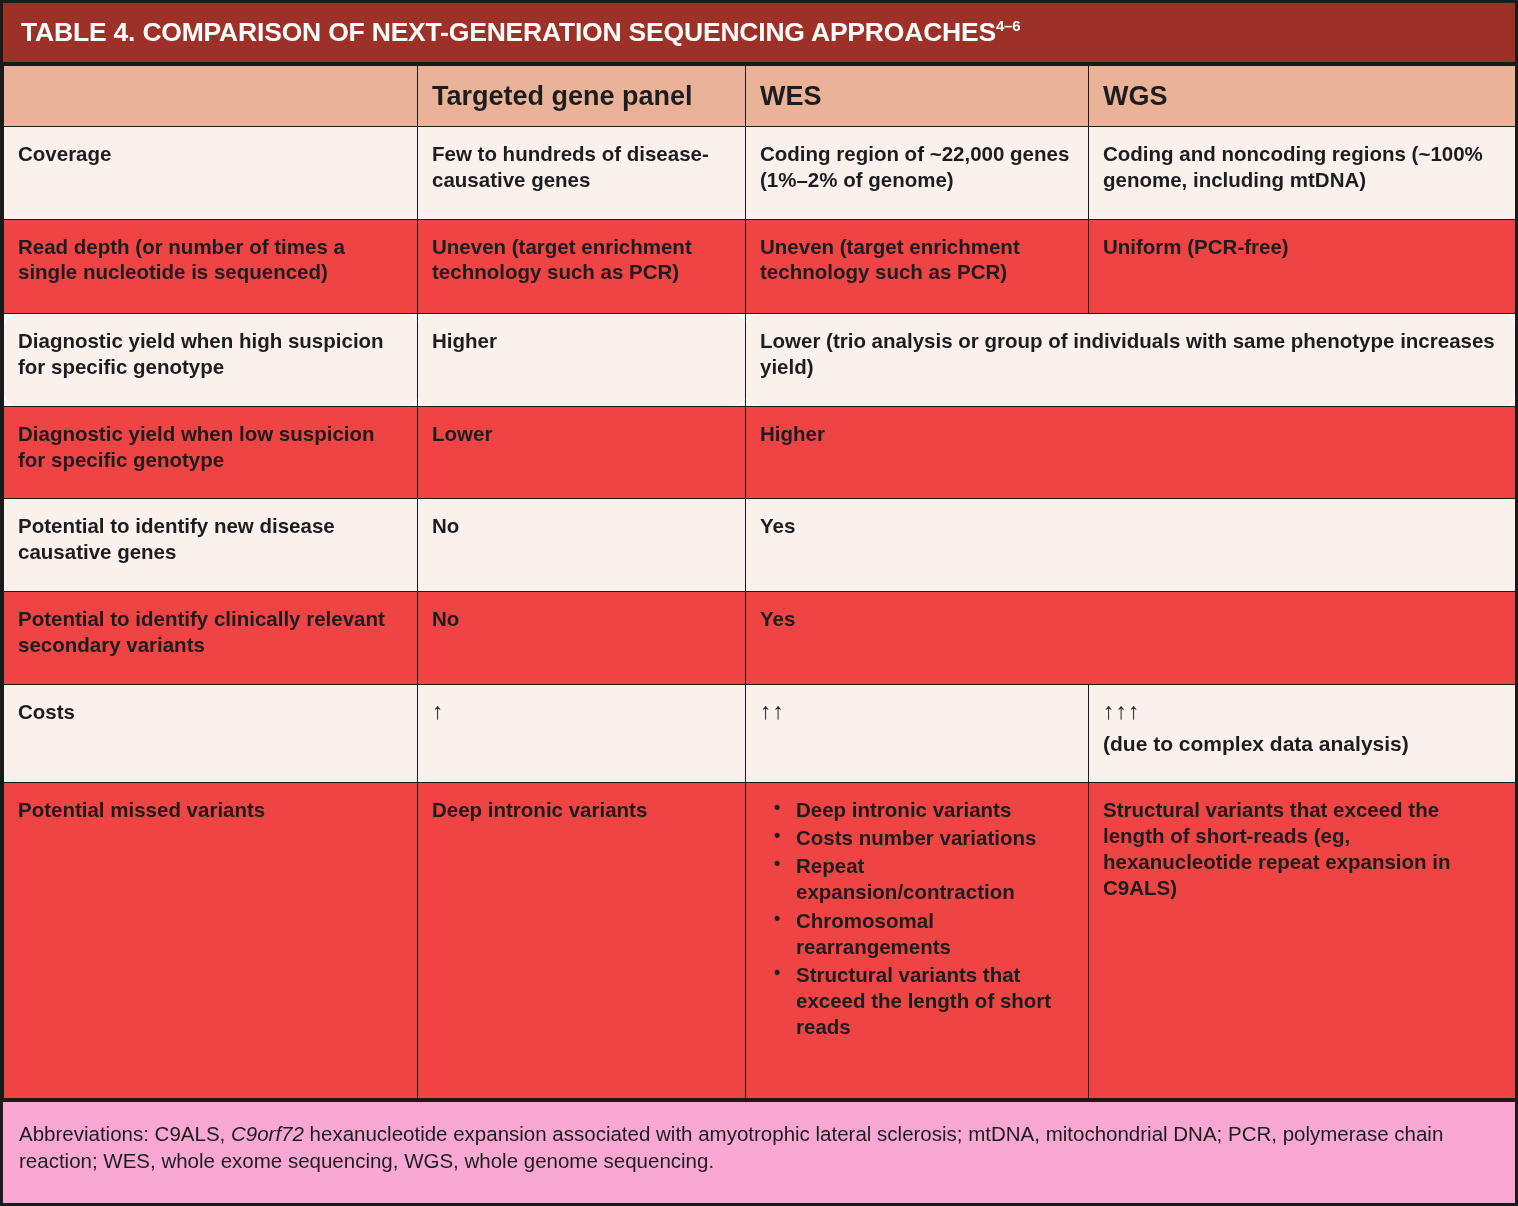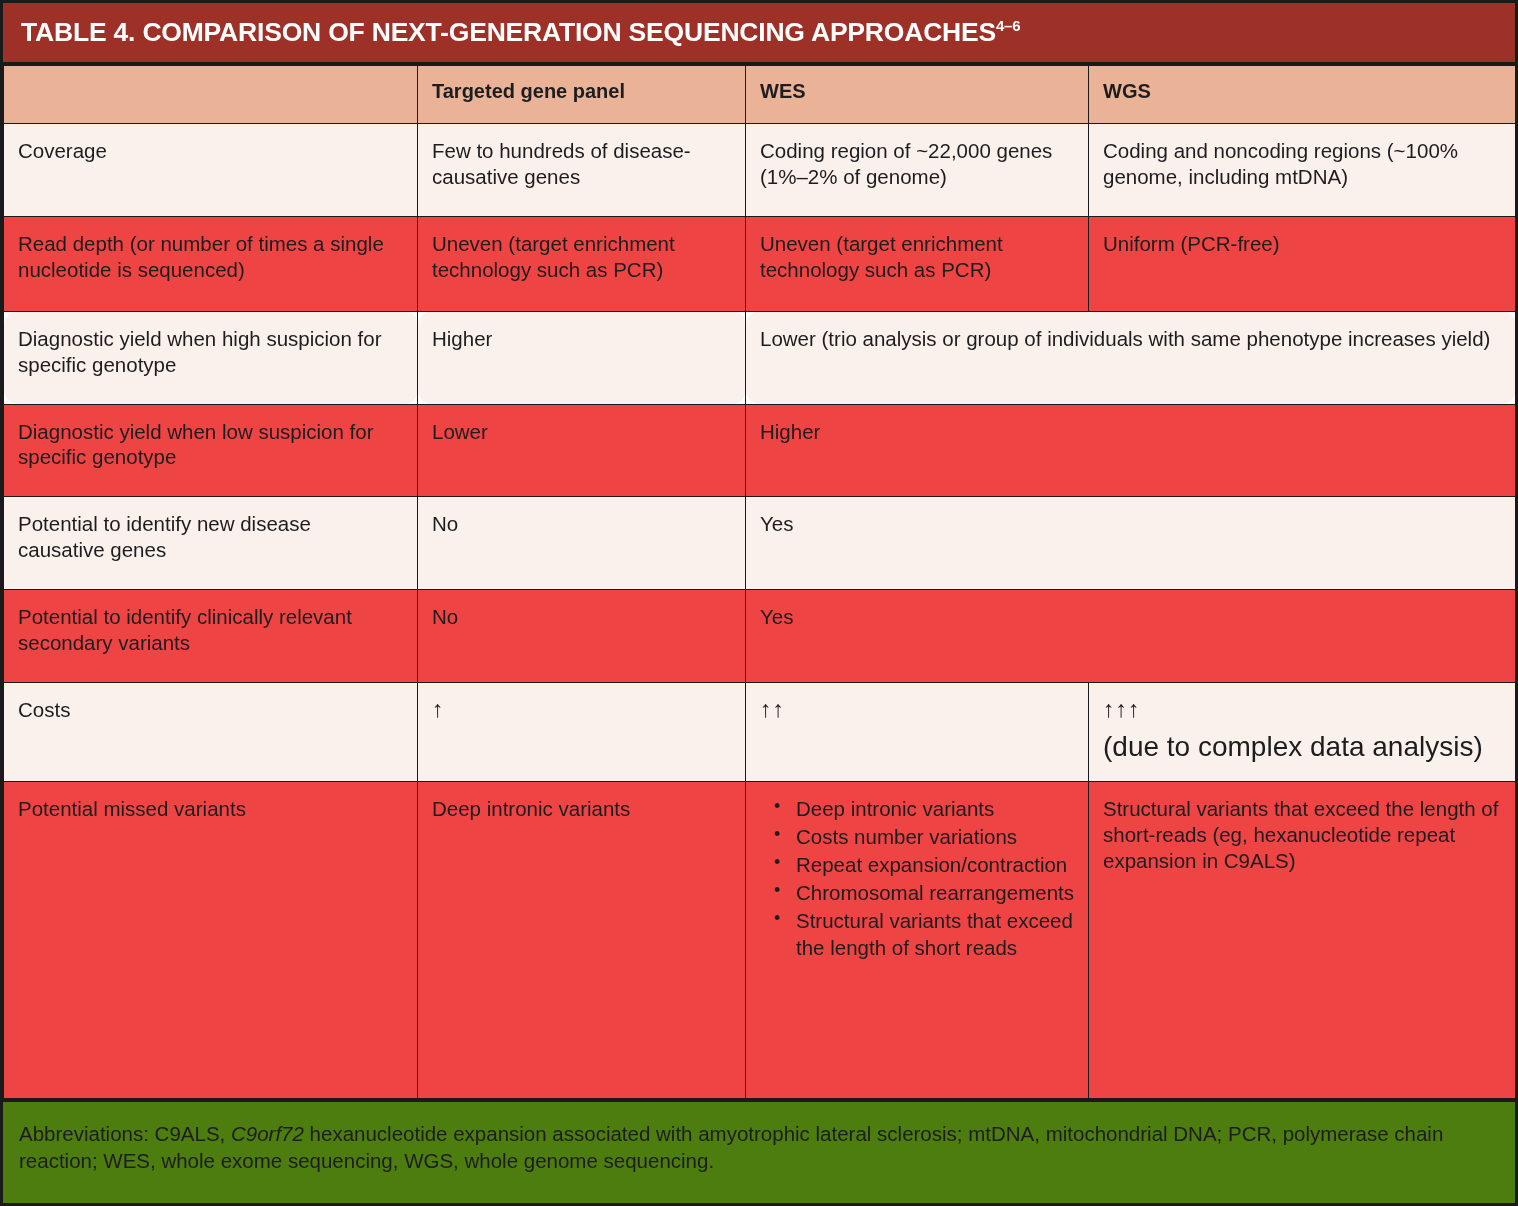--- a/index.html
+++ b/index.html
@@ -62,29 +62,29 @@
   table.t col.c2 { width: 328px; }
   table.t col.c3 { width: 343px; }
   table.t col.c4 { width: 427px; }
 
   table.t td, table.t th {
     border: 1.6px solid #1a1a1a;
     vertical-align: top;
     padding: 14px 14px 10px 14px;
     font-size: 20.5px;
     line-height: 1.26;
-    font-weight: normal;
+    font-weight: bold;
     text-align: left;
     box-sizing: border-box;
   }
 
   tr.head-row th {
     background: #eab398;
     font-weight: bold;
-    font-size: 20px;
+    font-size: 27px;
     height: 58px;
     padding-top: 13px;
     padding-bottom: 13px;
   }
 
   tr.shade td { background: #fbf1ec; }
   tr.plain td { background: #ef4444; }
 
   .r-coverage td { height: 88px; }
   .r-readdepth td { height: 90px; }
@@ -97,21 +97,21 @@
 
   .arrows {
     font-size: 23px;
     line-height: 1.05;
     letter-spacing: 1px;
     display: block;
   }
   .sub-note {
     display: block;
     margin-top: 8px;
-    font-size: 28px;
+    font-size: 21px;
   }
 
   ul.bullets {
     margin: 0;
     padding: 0 0 0 22px;
     list-style: none;
   }
   ul.bullets li {
     position: relative;
     padding-left: 14px;
@@ -124,21 +124,21 @@
     position: absolute;
     left: -8px;
     top: -1px;
     font-size: 18px;
   }
 
   
   .footnote {
     flex: 0 0 auto;
     border-top: 3px solid #1a1a1a;
-    background: #4d7c0f;
+    background: #f9a8d4;
     padding: 18px 16px 20px 16px;
     font-size: 20.5px;
     line-height: 1.33;
     box-sizing: border-box;
     min-height: 104px;
   }
   .footnote i { font-style: italic; }
 </style>
 </head>
 <body>

